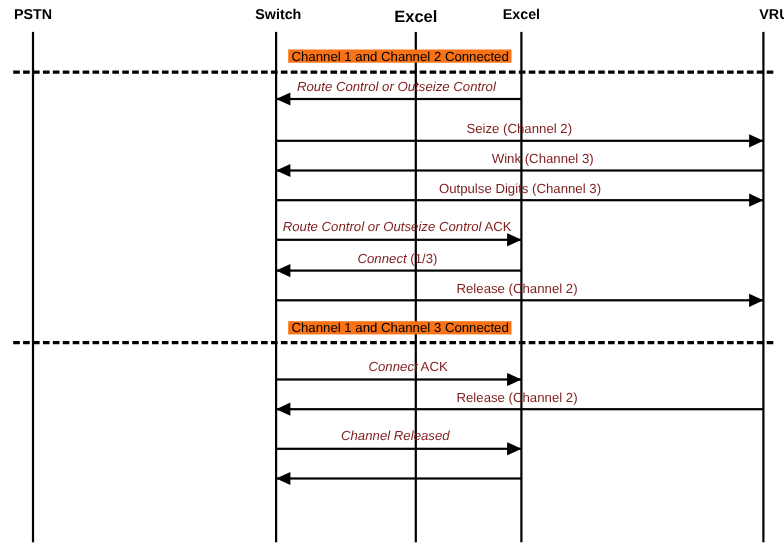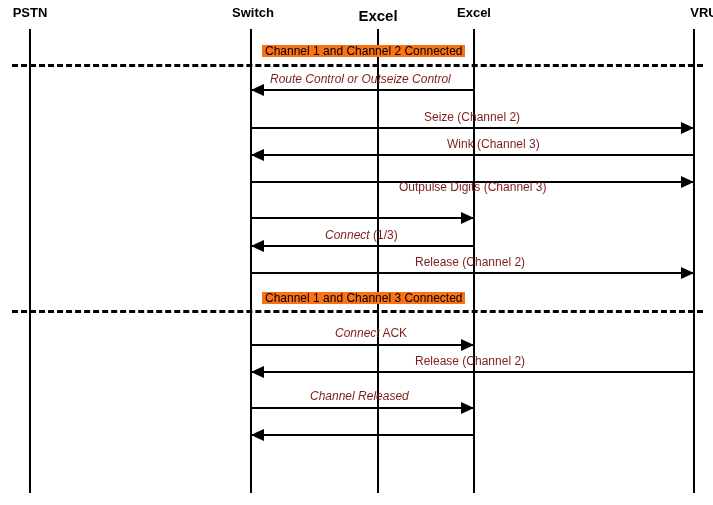--- a/index.html
+++ b/index.html
@@ -97,23 +97,24 @@
     <div class="arrowhead left" style="top: 84px; left: 251px;"></div>
     <div class="msg-label" style="left: 270px; top: 73px;"><span style="font-style: italic;">Route Control or Outseize Control</span></div>
     <div class="msg-line" style="left: 251px; top: 127px; width: 443px;"></div>
     <div class="arrowhead right" style="top: 122px; left: 681px;"></div>
     <div class="msg-label" style="left: 424px; top: 111px;">Seize (Channel 2)</div>
     <div class="msg-line" style="left: 251px; top: 154px; width: 443px;"></div>
     <div class="arrowhead left" style="top: 149px; left: 251px;"></div>
     <div class="msg-label" style="left: 428px; top: 138px; margin-left: 19px;">Wink (Channel 3)</div>
     <div class="msg-line" style="left: 251px; top: 181px; width: 443px;"></div>
     <div class="arrowhead right" style="top: 176px; left: 681px;"></div>
-    <div class="msg-label" style="left: 399px; top: 181px;">Outpulse Digits (Channel 3)</div>
+    <div class="msg-label" style="left: 399px; top: 165px;">Outpulse Digits (Channel 3)</div>
     <div class="msg-line" style="left: 251px; top: 217px; width: 223px;"></div>
     <div class="arrowhead right" style="top: 212px; left: 461px;"></div>
+    <div class="msg-label" style="left: 257px; top: 200px;"><span style="font-style: italic;">Route Control or Outseize Control</span><span class="roman"> ACK</span></div>
     <div class="msg-line" style="left: 251px; top: 245px; width: 223px;"></div>
     <div class="arrowhead left" style="top: 240px; left: 251px;"></div>
     <div class="msg-label" style="left: 325px; top: 229px;"><span style="font-style: italic;">Connect</span><span class="roman"> (1/3)</span></div>
     <div class="msg-line" style="left: 251px; top: 272px; width: 443px;"></div>
     <div class="arrowhead right" style="top: 267px; left: 681px;"></div>
     <div class="msg-label" style="left: 415px; top: 256px;">Release (Channel 2)</div>
     <div class="msg-line" style="left: 251px; top: 344px; width: 223px;"></div>
     <div class="arrowhead right" style="top: 339px; left: 461px;"></div>
     <div class="msg-label" style="left: 335px; top: 327px;"><span style="font-style: italic;">Connect</span><span class="roman"> ACK</span></div>
     <div class="msg-line" style="left: 251px; top: 371px; width: 443px;"></div>

